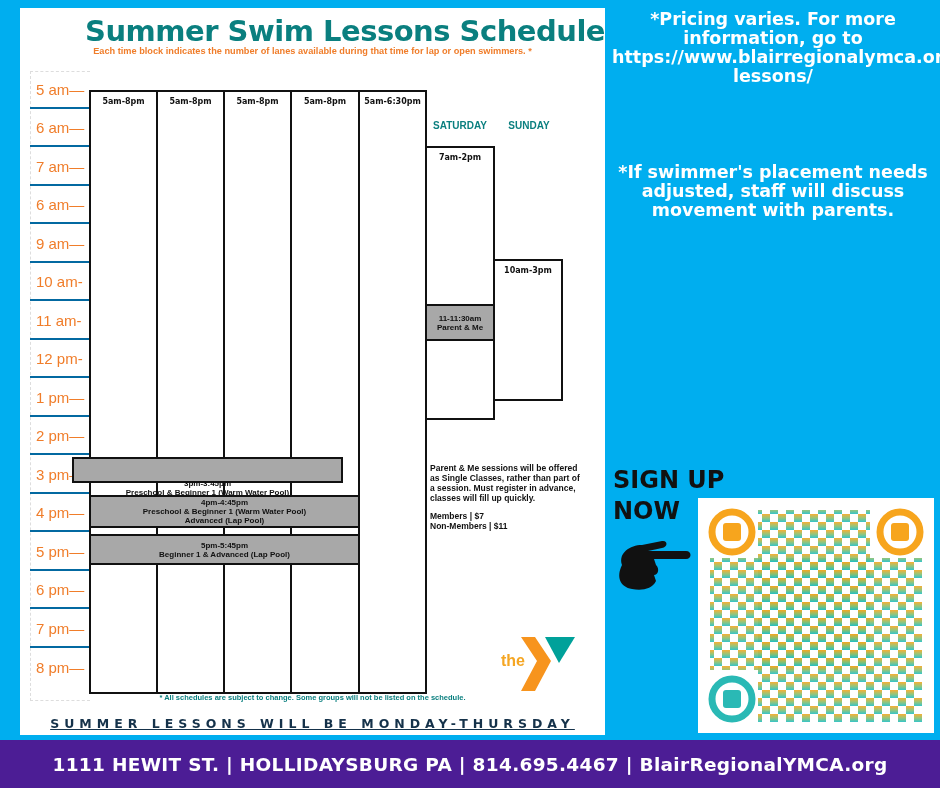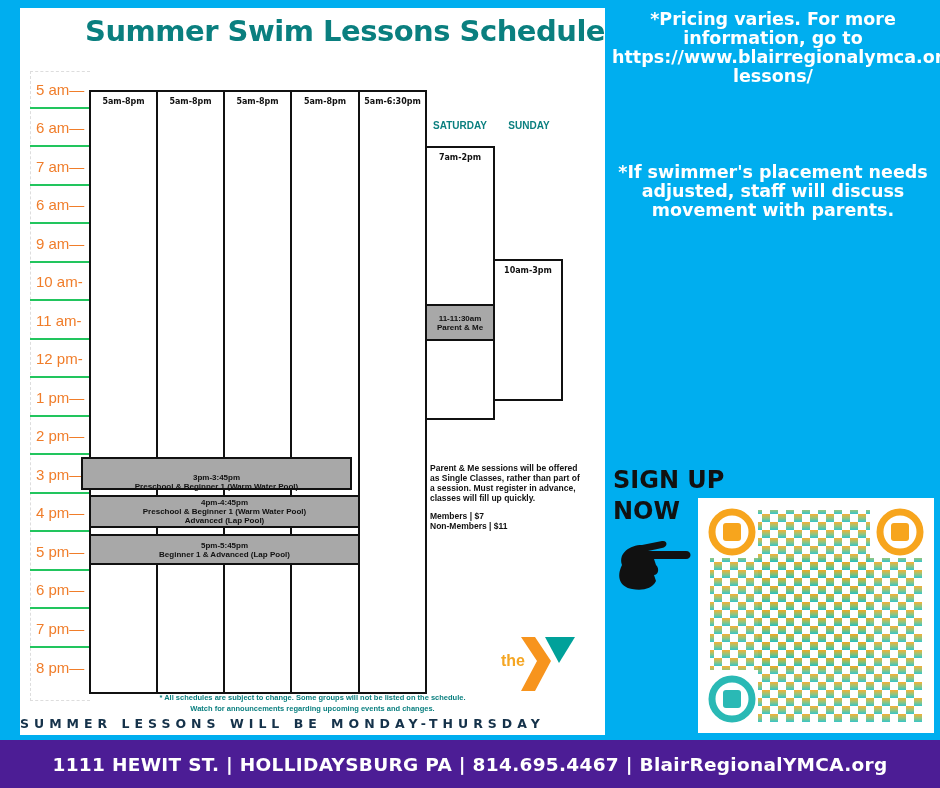--- a/index.html
+++ b/index.html
@@ -1,39 +1,40 @@
 <!DOCTYPE html>
 <html><head>
 <meta charset="utf-8">
 <style>
   * { box-sizing: border-box; margin: 0; padding: 0; }
   body { width: 940px; height: 788px; background: #00aeef; font-family: "DejaVu Sans", sans-serif; position: relative; overflow: hidden; }
   .panel { position: absolute; left: 20px; top: 8px; width: 585px; height: 727px; background: #ffffff; }
   .title { position: absolute; left: 0; top: 6px; width: 585px; text-align: right; color: #0a7f7f; font-family: "DejaVu Sans", sans-serif; font-weight: bold; font-size: 29px; letter-spacing: -0.5px; }
   .subtitle { position: absolute; left: 0; top: 38px; width: 585px; text-align: center; color: #f07d2a; font-family: "Liberation Sans", sans-serif; font-weight: bold; font-size: 9.2px; }
   .timecol { position: absolute; left: 10px; top: 63px; width: 60px; height: 630px; border: 1px dashed #ddd; border-right: none; }
-  .time { position: absolute; left: 10px; width: 60px; height: 38px; color: #f07d2a; font-family: "Liberation Sans", sans-serif; font-size: 15px; padding-left: 6px; display: flex; align-items: center; border-bottom: 2px solid #22c55e; }
+  .time { position: absolute; left: 10px; width: 60px; height: 38px; color: #f07d2a; font-family: "Liberation Sans", sans-serif; font-size: 15px; padding-left: 6px; display: flex; align-items: center; border-bottom: 2px solid #0369a1; }
   .day { position: absolute; top: 68px; color: #0a7f7f; font-family: "Liberation Sans", sans-serif; font-weight: bold; font-size: 10px; text-align: center; width: 68px; margin-top: 44px; }
   .col { position: absolute; border: 2px solid #111; background: #fff; }
   .col .lbl { display: block; text-align: center; font-size: 8px; font-weight: bold; color: #111; padding-top: 5px; }
   .gray { position: absolute; background: #a8a8a8; border: 2px solid #111; text-align: center; font-family: "Liberation Sans", sans-serif; font-size: 8px; font-weight: bold; color: #111; line-height: 9px; }
   .note { position: absolute; font-family: "Liberation Sans", sans-serif; font-size: 8.5px; font-weight: bold; color: #111; line-height: 10px; }
   .footnote { position: absolute; left: 0; width: 585px; text-align: center; color: #0a7f7f; font-family: "Liberation Sans", sans-serif; font-size: 7.5px; font-weight: bold; }
-  .banner { position: absolute; left: 0; top: 708px; width: 585px; color: #15324a; font-family: "DejaVu Sans", sans-serif; font-weight: bold; font-size: 12.5px; letter-spacing: 5px; }
+  .banner { position: absolute; left: 0; top: 708px; width: 585px; text-align: center; color: #15324a; font-family: "DejaVu Sans", sans-serif; font-weight: bold; font-size: 12.5px; letter-spacing: 5px; text-decoration: underline; }
   .right-text { position: absolute; left: 612px; width: 322px; text-align: center; color: #fff; font-family: "DejaVu Sans", sans-serif; font-weight: bold; font-size: 17.5px; line-height: 19px; }
   .signup { position: absolute; left: 613px; top: 465px; color: #111; font-family: "DejaVu Sans", sans-serif; font-weight: bold; font-size: 24px; line-height: 31px; }
   .qr { position: absolute; left: 698px; top: 498px; width: 236px; height: 235px; background: #fff; }
   .footer { position: absolute; left: 0; top: 740px; width: 940px; height: 48px; background: #4c1d95; color: #fff; font-family: "DejaVu Sans", sans-serif; font-weight: bold; font-size: 18.5px; display: flex; align-items: center; justify-content: center; letter-spacing: 0.3px; }
   .ylogo { position: absolute; left: 474px; top: 617px; width: 80px; height: 72px; margin-left: 7px; }
 </style>
 </head>
 <body>
 
 <div class="panel">
   <div class="title">Summer Swim Lessons Schedule</div>
+  <div class="subtitle">Each time block indicates the number of lanes available during that time for lap or open swimmers. *</div>
 
   <div class="timecol"></div>
   <div class="time" style="top:63px">5 am—</div>
   <div class="time" style="top:101px">6 am—</div>
   <div class="time" style="top:140px">7 am—</div>
   <div class="time" style="top:178px">6 am—</div>
   <div class="time" style="top:217px">9 am—</div>
   <div class="time" style="top:255px">10 am-</div>
   <div class="time" style="top:294px">11 am-</div>
   <div class="time" style="top:332px">12 pm-</div>
@@ -74,21 +75,21 @@
     </div>
   <div class="col" style="left:473px; top:251px; width:70px; height:142px">
       <span class="lbl">10am-3pm</span>
     </div>
 
   <div class="gray" style="left:405px; top:296px; width:70px; height:37px; padding-top:8px">
     <div>11-11:30am</div>
     <div>Parent &amp; Me</div>
   </div>
 
-  <div class="gray" style="left:61px; top:449px; width:271px; height:33px; padding-top:14px">
+  <div class="gray" style="left:52px; top:449px; width:271px; height:26px; padding-top:20px">
     <div>3pm-3:45pm</div>
     <div>Preschool &amp; Beginner 1 (Warm Water Pool)</div>
   </div>
   <div class="gray" style="left:69px; top:487px; width:271px; height:33px; padding-top:1px">
     <div>4pm-4:45pm</div>
     <div>Preschool &amp; Beginner 1 (Warm Water Pool)</div>
     <div>Advanced (Lap Pool)</div>
   </div>
   <div class="gray" style="left:69px; top:526px; width:271px; height:31px; padding-top:5px">
     <div>5pm-5:45pm</div>
@@ -104,21 +105,20 @@
 
   <div class="ylogo">
     <span style="position:absolute; left:0; top:27px; color:#f5a623; font-family:'Liberation Sans',sans-serif; font-weight:bold; font-size:16px;">the</span>
     <svg width="80" height="72" viewBox="0 0 80 72" style="position:absolute; left:0; top:0">
       <polygon points="20,12 34,12 50,36 34,66 20,66 36,36" fill="#f7941d"></polygon>
       <polygon points="44,12 74,12 58,38" fill="#00a19a"></polygon>
     </svg>
   </div>
 
   <div class="footnote" style="top:685px">* All schedules are subject to change. Some groups will not be listed on the schedule.</div>
-  <div class="footnote" style="top:696px">Watch for announcements regarding upcoming events and changes.</div>
   <div class="banner">SUMMER LESSONS WILL BE MONDAY-THURSDAY</div>
 </div>
 
 <div class="right-text" style="top:10px">*Pricing varies. For more information, go to https://www.blairregionalymca.org/programs/swimming-lessons/</div>
 <div class="right-text" style="top:163px">*If swimmer's placement needs adjusted, staff will discuss movement with parents.</div>
 
 <div class="signup">
   <div>SIGN UP</div>
   <div>NOW</div>
 </div>

